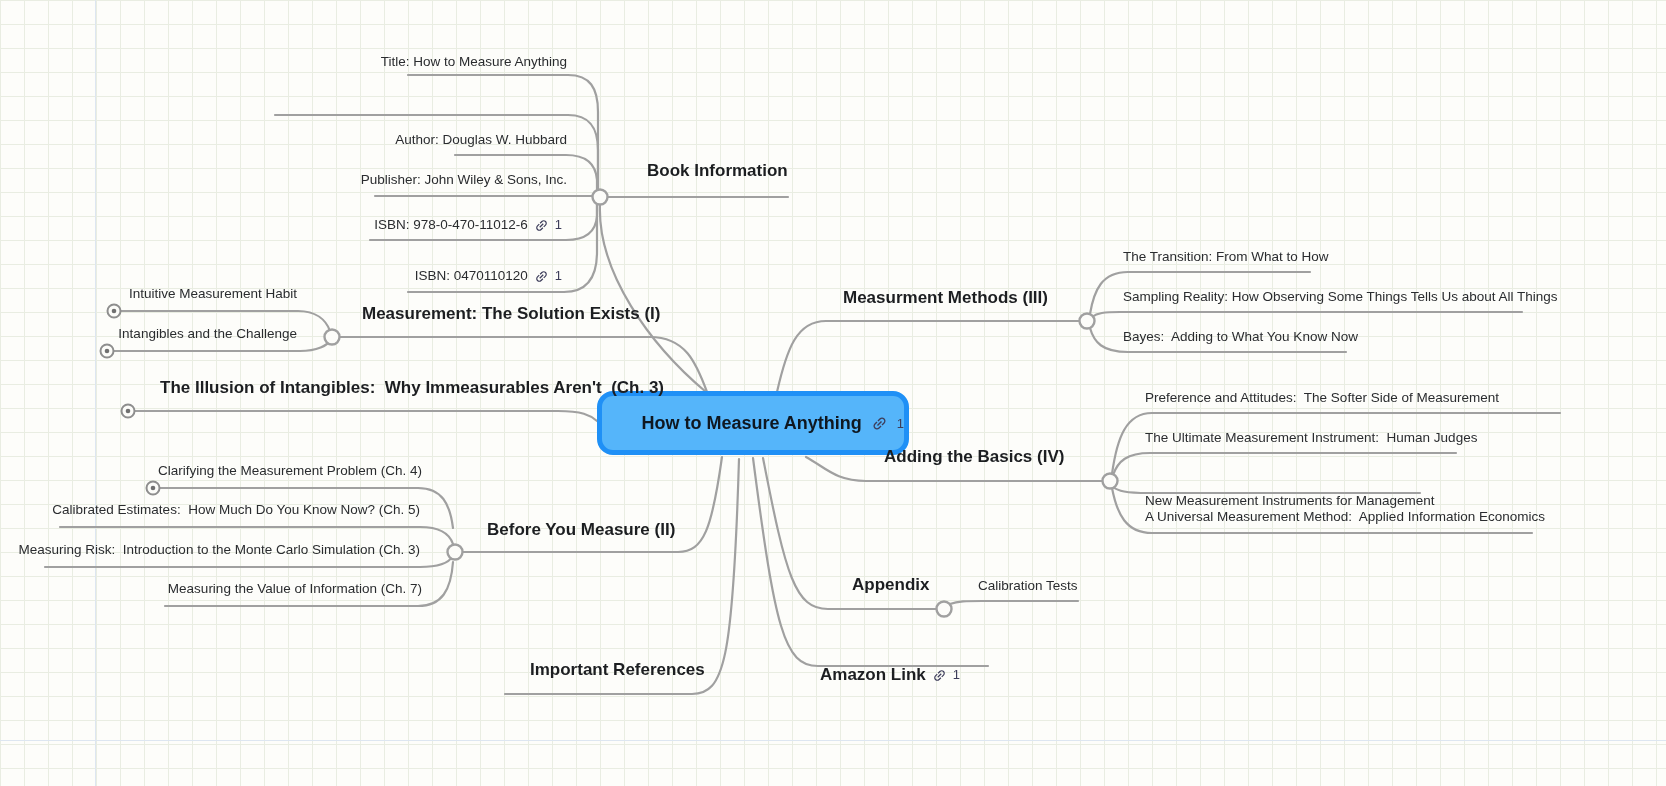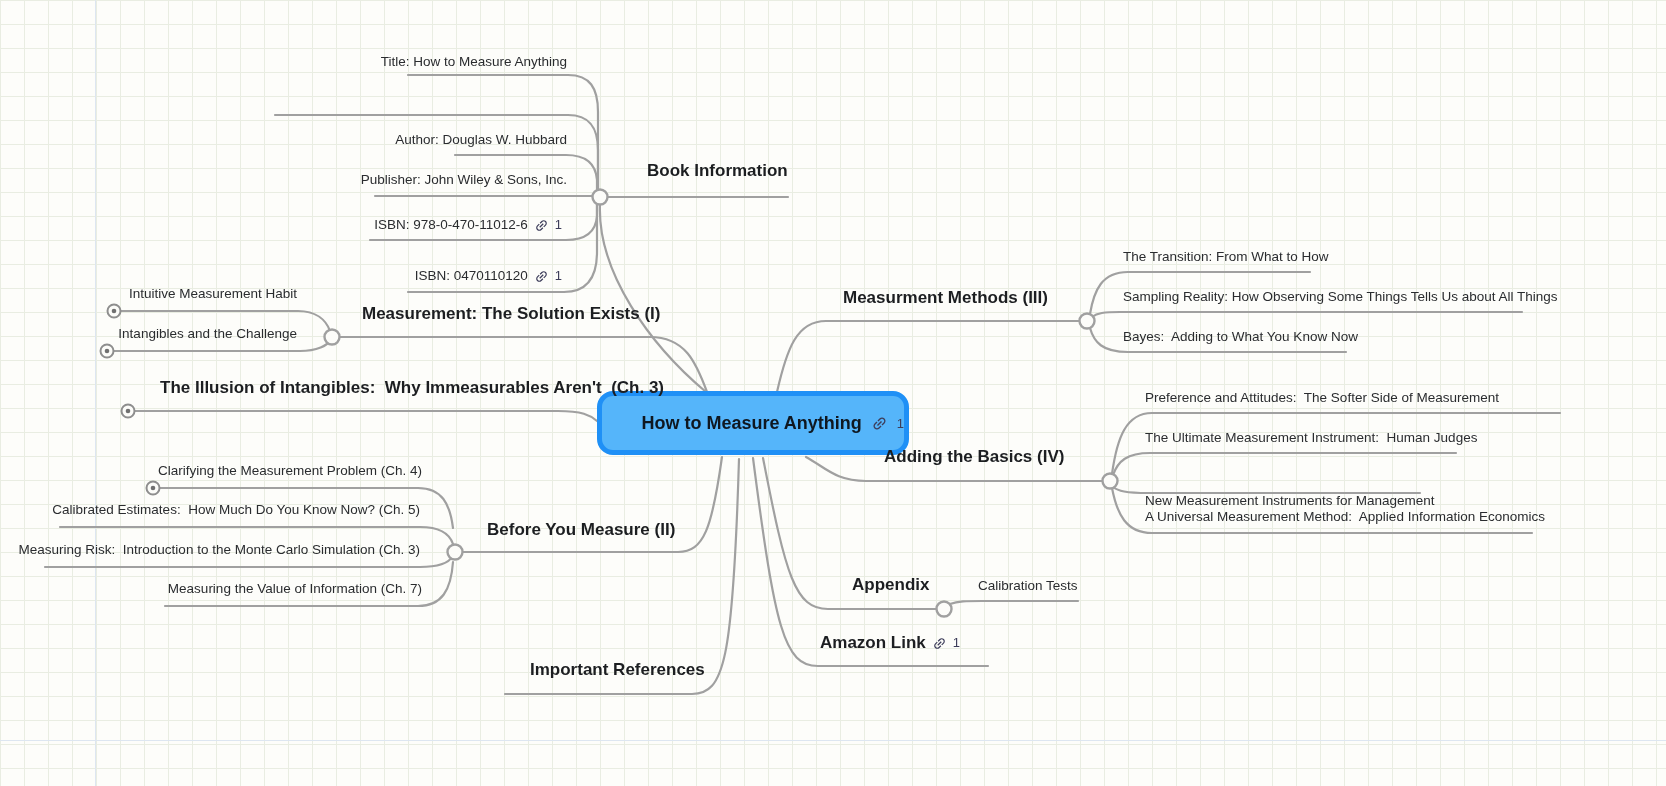--- a/index.html
+++ b/index.html
@@ -119,21 +119,21 @@
   </div>
 
   <div class="node b1" style="left:647px;top:160px;">Book Information</div>
   <div class="node b1" style="left:362px;top:303px;">Measurement: The Solution Exists (I)</div>
   <div class="node b1" style="left:160px;top:377px;">The Illusion of Intangibles:  Why Immeasurables Aren't  (Ch. 3)</div>
   <div class="node b1" style="left:487px;top:519px;">Before You Measure (II)</div>
   <div class="node b1" style="left:530px;top:659px;">Important References</div>
   <div class="node b1" style="left:843px;top:287px;">Measurment Methods (III)</div>
   <div class="node b1" style="left:884px;top:446px;">Adding the Basics (IV)</div>
   <div class="node b1" style="left:832px;top:574px;margin-left:20px;">Appendix</div>
-  <div class="node b1 link-item" style="left:820px;top:632px;">
+  <div class="node b1 link-item" style="left:820px;top:664px;">
     <span>Amazon Link</span>
     <svg class="li" viewBox="0 0 24 24">
         <path transform="rotate(-45 12 12)" d="M3.9 12c0-1.71 1.39-3.1 3.1-3.1h4V7H7c-2.76 0-5 2.24-5 5s2.24 5 5 5h4v-1.9H7c-1.71 0-3.1-1.39-3.1-3.1zM8 13h8v-2H8v2zm9-6h-4v1.9h4c1.71 0 3.1 1.39 3.1 3.1s-1.39 3.1-3.1 3.1h-4V17h4c2.76 0 5-2.24 5-5s-2.24-5-5-5z"></path>
       </svg>
     <span class="lc">1</span>
   </div>
 
   <div class="node c" style="right:1099px;top:53px;">Title: How to Measure Anything</div>
   <div class="node c" style="right:1099px;top:131px;">Author: Douglas W. Hubbard</div>
   <div class="node c" style="right:1099px;top:171px;">Publisher: John Wiley &amp; Sons, Inc.</div>

